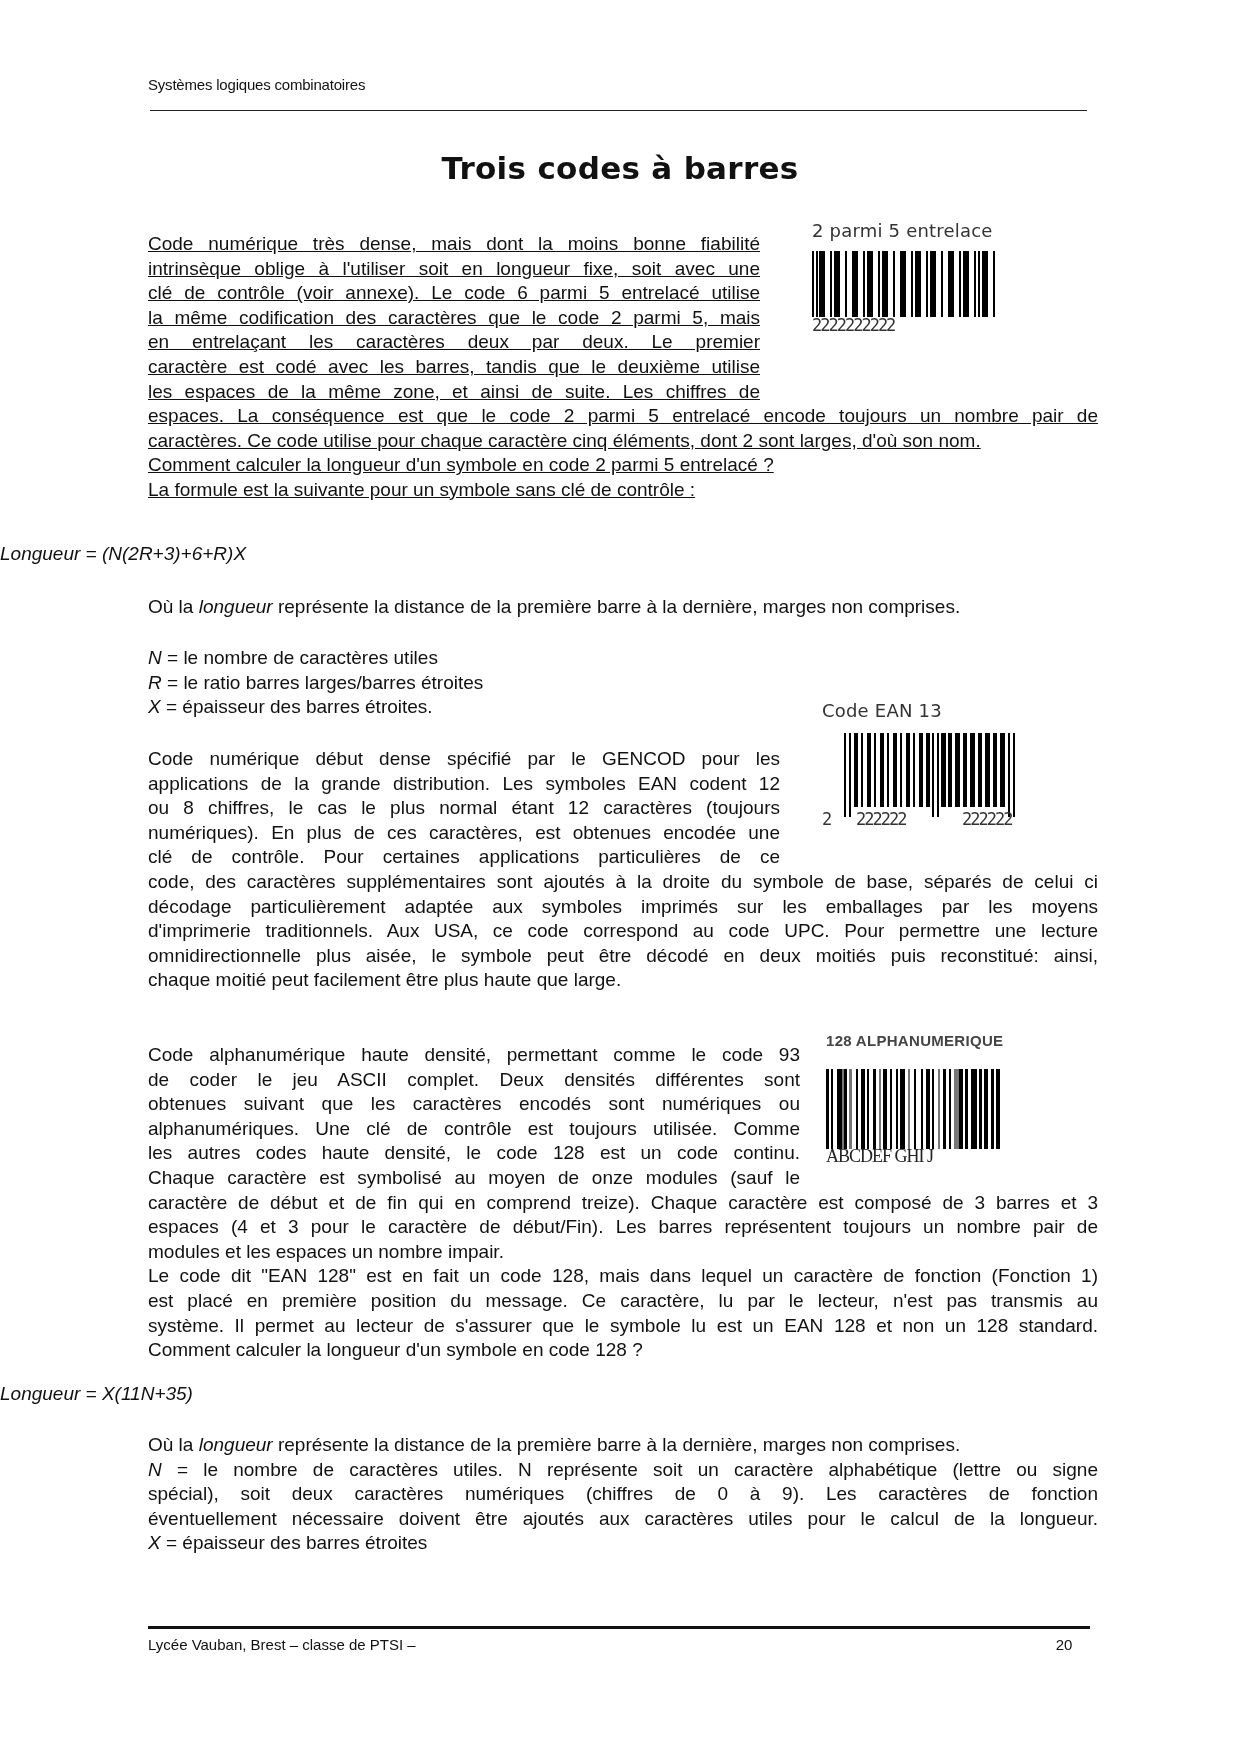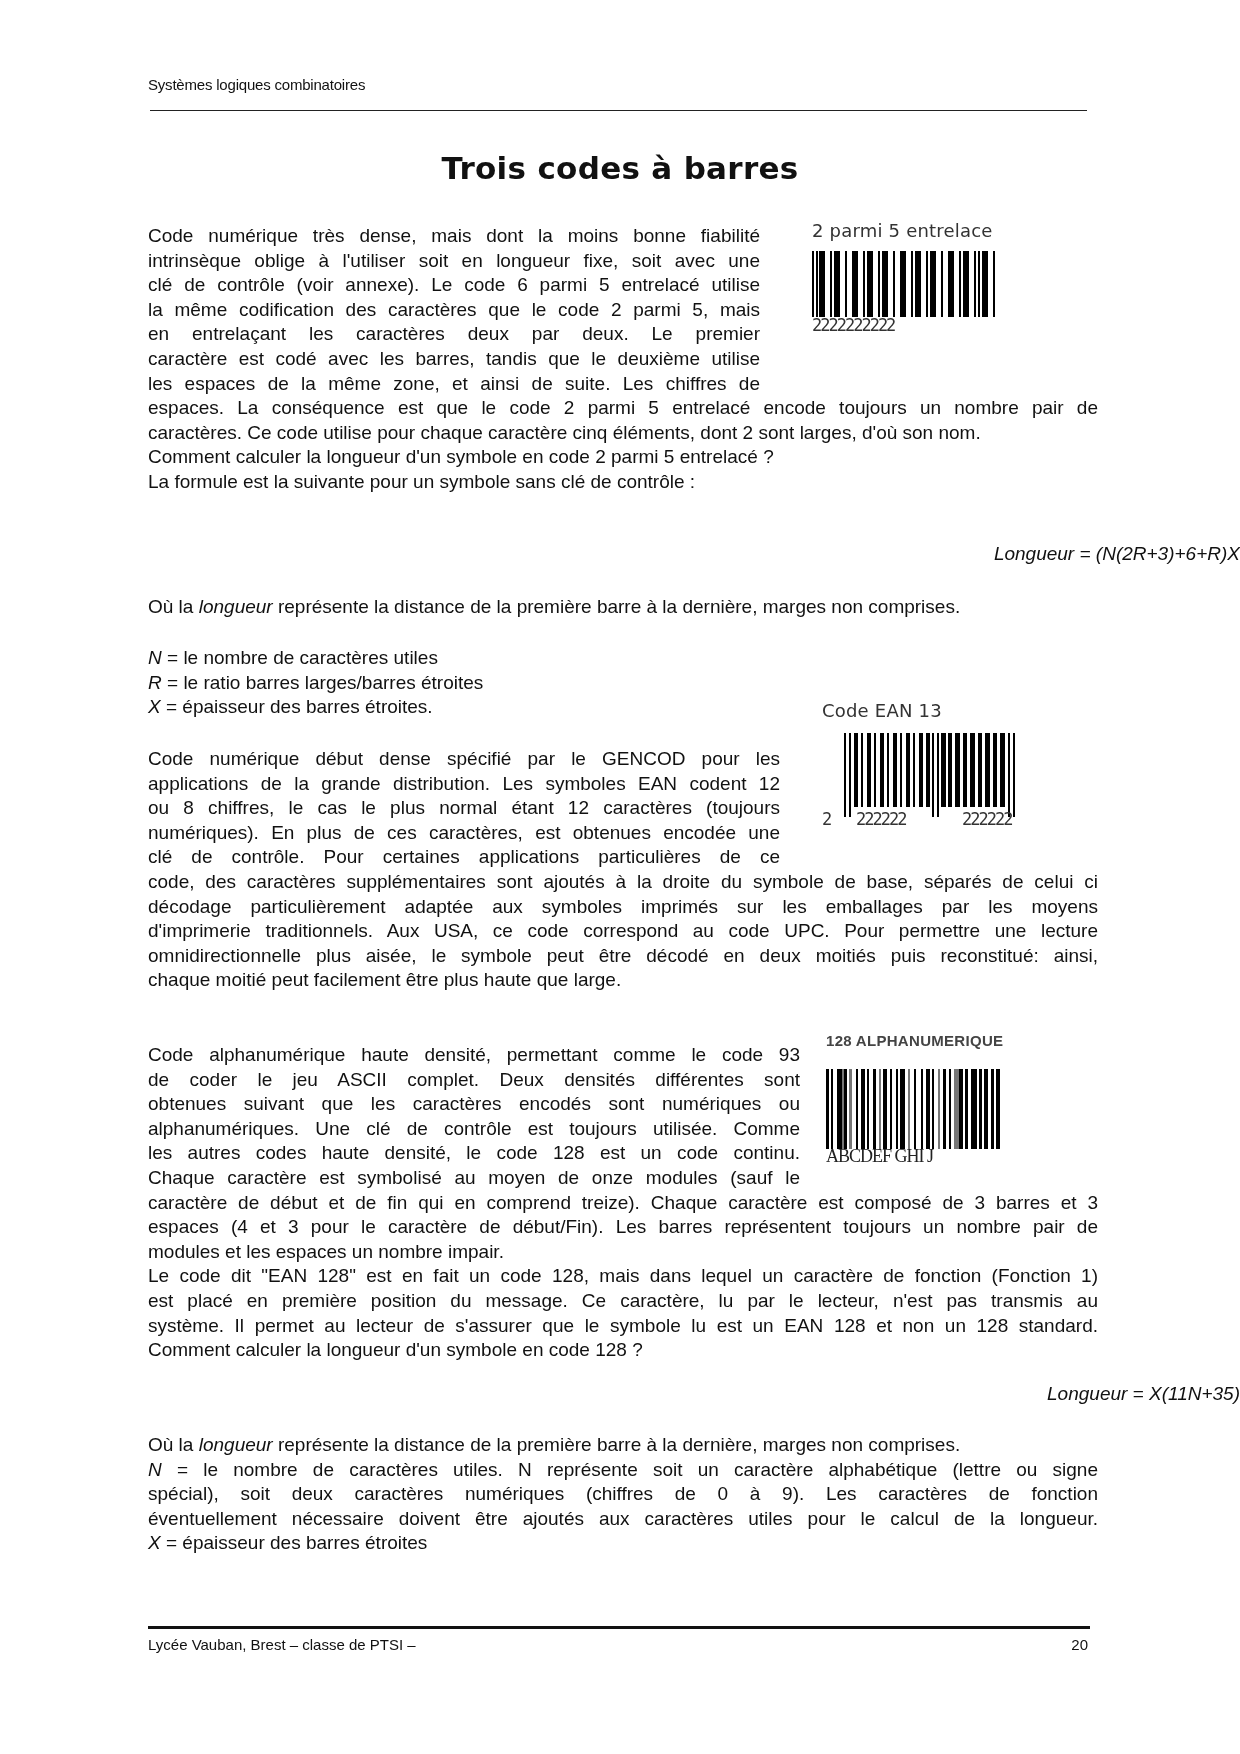--- a/index.html
+++ b/index.html
@@ -10,36 +10,36 @@
   .abs { position: absolute; }
   .header-text { left: 148px; top: 76px; font-size: 15px; letter-spacing: -0.2px; }
   .header-rule { left: 150px; top: 110px; width: 937px; height: 0; border-top: 1.5px solid #222; }
   .title {
     left: 0; width: 1240px; top: 150px; text-align: center;
     font-family: "DejaVu Sans", sans-serif; font-weight: bold; font-size: 31px; letter-spacing: 0.3px;
   }
   .para { left: 148px; width: 950px; font-size: 19px; line-height: 24.6px; text-align: justify; margin: 0; }
   .line { display: block; text-align: justify; text-align-last: justify; white-space: nowrap; }
   .line.last { text-align-last: left; }
-  .formula { left: 0; width: 1240px; text-align: right; font-size: 19px; font-style: italic; }
+  .formula { left: 0; width: 1240px; text-align: left; font-size: 19px; font-style: italic; }
   .def { left: 148px; font-size: 19px; line-height: 24.6px; }
   .def i { font-style: italic; }
   .barcode-box { position: absolute; }
   .barcode-caption { font-family: "DejaVu Sans", sans-serif; font-size: 18px; color: #333; letter-spacing: 0.2px; }
   .barcode-caption.bold { font-family: "Liberation Sans", sans-serif; font-weight: bold; font-size: 15px; color: #444; letter-spacing: 0.3px; }
   .bars { display: flex; align-items: flex-start; height: 70px; }
   .bars span { display: block; background: #000; height: 100%; }
   .bars span.gap { background: transparent; }
   .bars span.grey { background: #777; }
   .bars span.short { height: 88%; }
   .barcode-digits { font-family: "DejaVu Sans Mono", monospace; font-size: 17px; color: #333; letter-spacing: -2px; }
   .serif-digits { font-family: "Liberation Serif", serif; font-size: 18px; color: #222; letter-spacing: -1px; }
   .footer-rule { left: 148px; top: 1626px; width: 942px; height: 0; border-top: 3px solid #111; }
   .footer-left { left: 148px; top: 1636px; font-size: 15px; }
-  .footer-right { left: 1040px; width: 48px; top: 1636px; font-size: 15px; text-align: right; }
+  .footer-right { left: 1040px; width: 48px; top: 1636px; font-size: 15px; text-align: center; }
 </style>
 </head>
 <body>
 
 <div class="abs header-text">Systèmes logiques combinatoires</div>
 <div class="abs header-rule"></div>
 
 <div class="abs title">Trois codes à barres</div>
 
 <div class="barcode-box" style="left:812px; top:220px;">
@@ -91,21 +91,21 @@
       <span class="gap" style="width:2px"></span>
       <span style="width:2px"></span>
       <span class="gap" style="width:2px"></span>
       <span style="width:6px"></span>
       <span class="gap" style="width:5px"></span>
       <span style="width:2px"></span>
   </div>
   <div class="barcode-digits" style="margin-top:-2px;">2222222222</div>
 </div>
 
-<div class="abs para" style="top:224px;">
+<div class="abs para" style="top:232px;text-decoration:underline;">
   <span class="line" style="width:612px">Code numérique très dense, mais dont la moins bonne fiabilité</span>
   <span class="line" style="width:612px">intrinsèque oblige à l'utiliser soit en longueur fixe, soit avec une</span>
   <span class="line" style="width:612px">clé de contrôle (voir annexe). Le code 6 parmi 5 entrelacé utilise</span>
   <span class="line" style="width:612px">la même codification des caractères que le code 2 parmi 5, mais</span>
   <span class="line" style="width:612px">en entrelaçant les caractères deux par deux. Le premier</span>
   <span class="line" style="width:612px">caractère est codé avec les barres, tandis que le deuxième utilise</span>
   <span class="line" style="width:612px">les espaces de la même zone, et ainsi de suite. Les chiffres de</span>
   <span class="line">espaces. La conséquence est que le code 2 parmi 5 entrelacé encode toujours un nombre pair de</span>
   <span class="line last">caractères. Ce code utilise pour chaque caractère cinq éléments, dont 2 sont larges, d'où son nom.</span>
   <span class="line last">Comment calculer la longueur d'un symbole en code 2 parmi 5 entrelacé ?</span>

